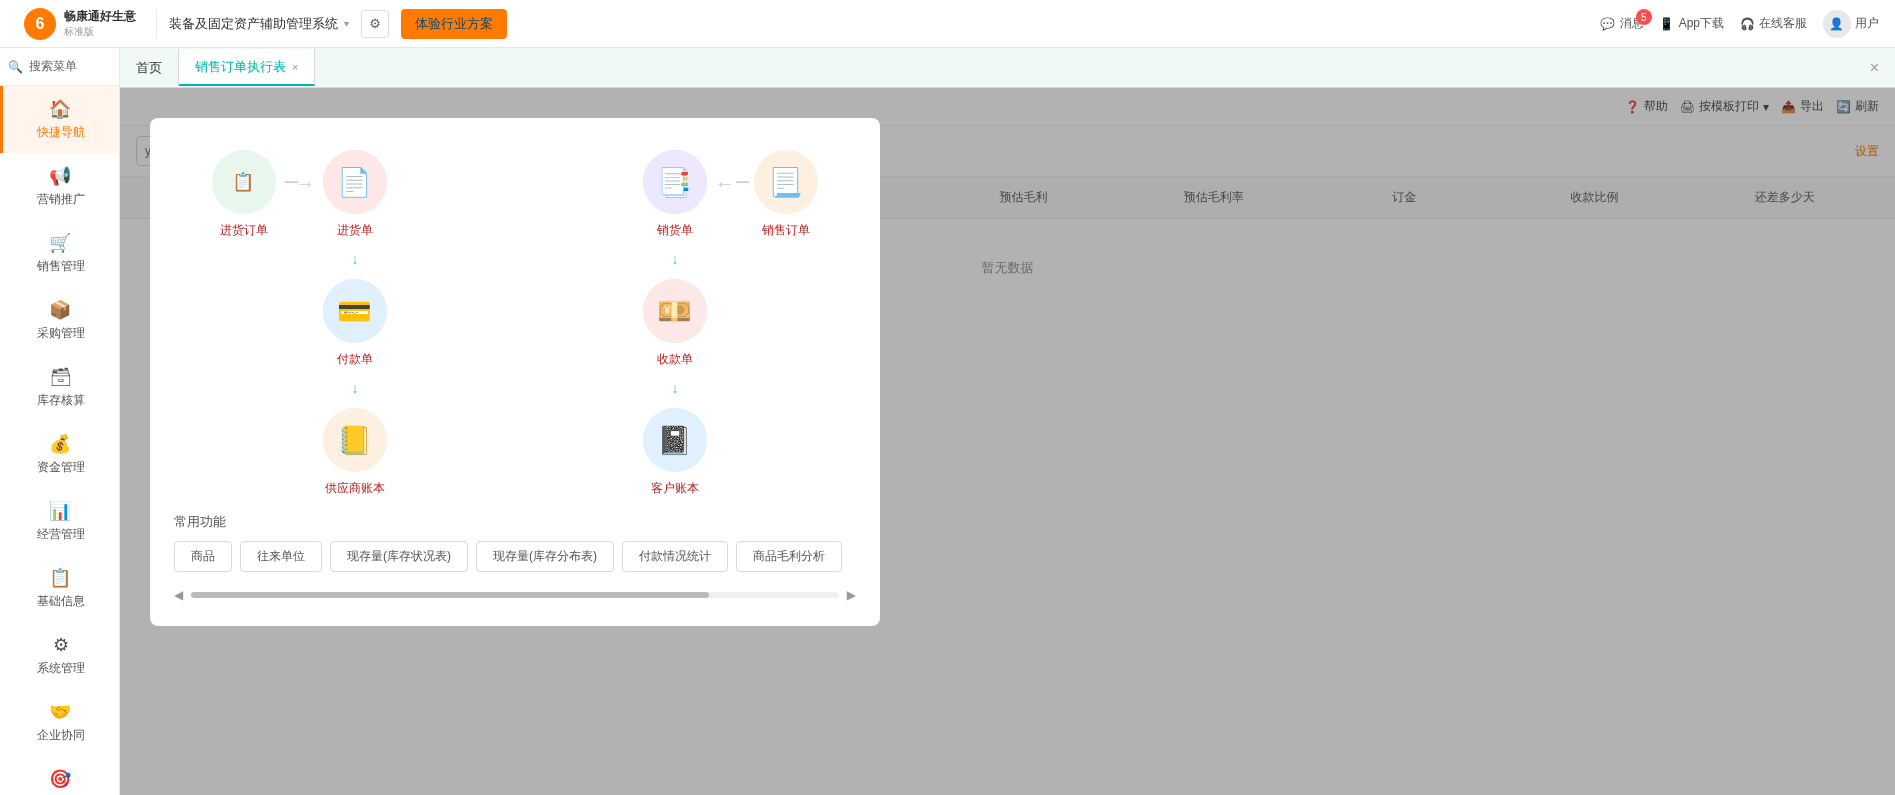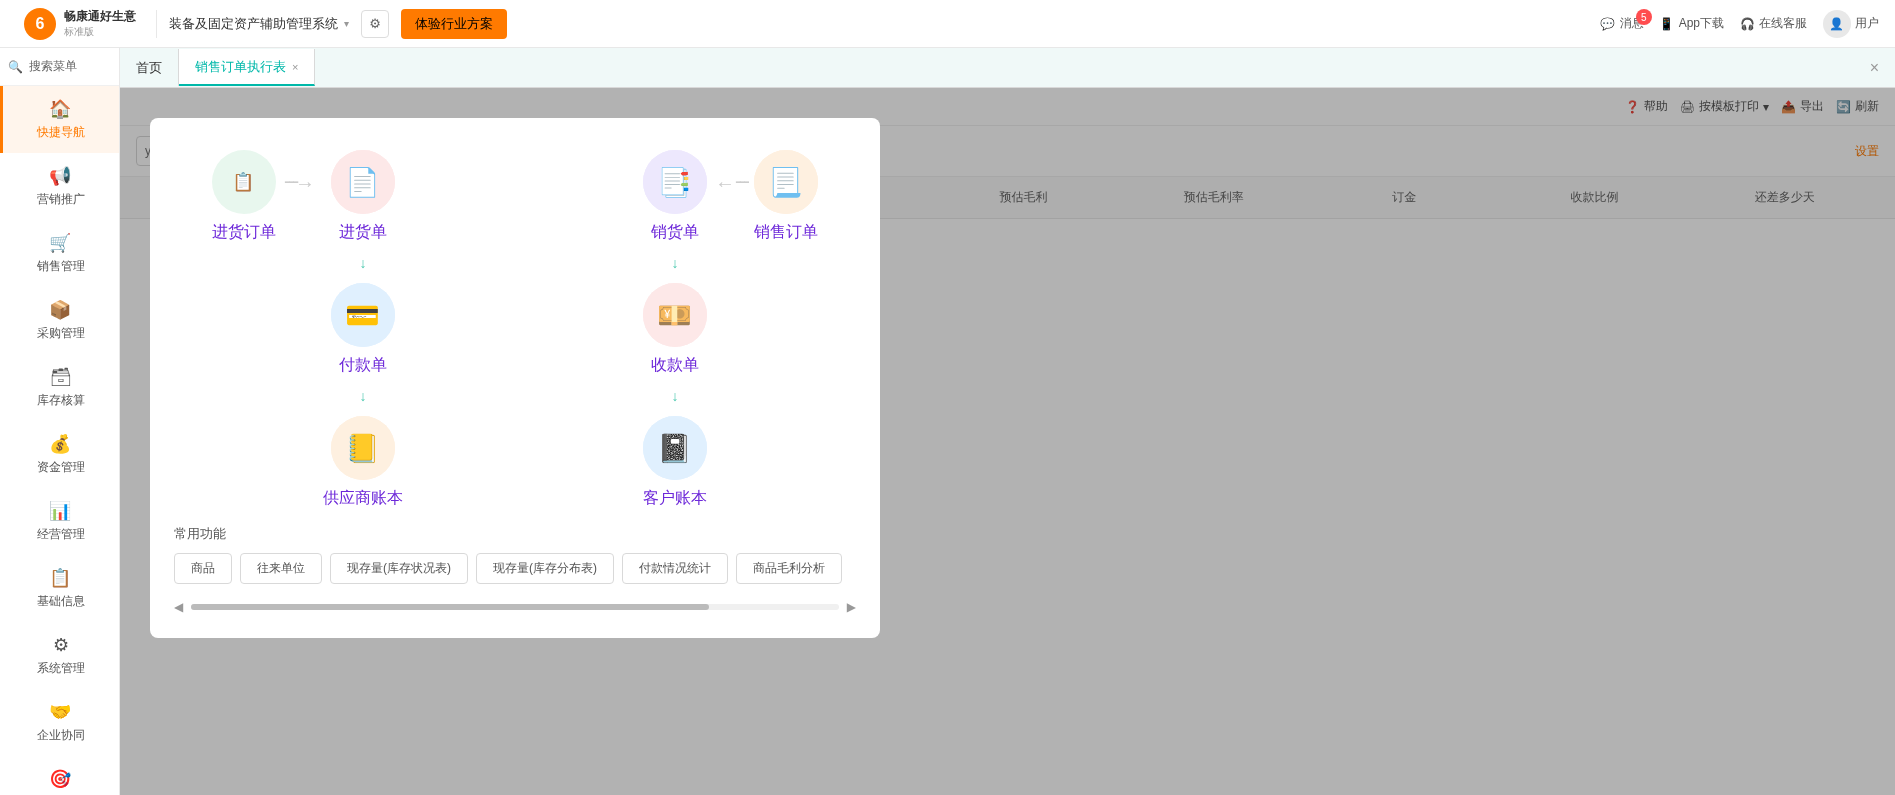--- a/index.html
+++ b/index.html
@@ -15,21 +15,21 @@
     .tab-content { flex: 1; overflow: hidden; position: relative; background: #fff; }
 
     
     .logo-area { display: flex; align-items: center; gap: 8px; min-width: 120px; padding: 0 8px; }
     .logo-icon { width: 32px; height: 32px; background: #ff7a00; border-radius: 50%; display: flex; align-items: center; justify-content: center; color: white; font-size: 16px; font-weight: bold; }
 
     
     .system-title { display: flex; align-items: center; gap: 6px; font-size: 13px; color: #333; font-weight: 500; }
     .dropdown-arrow { color: #999; font-size: 10px; }
     .gear-btn { width: 28px; height: 28px; border: 1px solid #ddd; border-radius: 4px; display: flex; align-items: center; justify-content: center; cursor: pointer; color: #666; }
-    .try-btn { background: #ff7a00; color: #000000; border: none; border-radius: 4px; padding: 6px 14px; cursor: pointer; font-size: 13px; }
+    .try-btn { background: #ff7a00; color: #0c4a6e; border: none; border-radius: 4px; padding: 6px 14px; cursor: pointer; font-size: 13px; }
     .top-right { margin-left: auto; display: flex; align-items: center; gap: 16px; }
     .top-icon-item { display: flex; align-items: center; gap: 4px; color: #555; font-size: 12px; cursor: pointer; position: relative; }
     .badge { position: absolute; top: -6px; right: -8px; background: #ff4d4f; color: white; border-radius: 8px; font-size: 10px; padding: 0 4px; min-width: 16px; height: 16px; display: flex; align-items: center; justify-content: center; }
     .user-avatar { width: 28px; height: 28px; border-radius: 50%; background: #e8e8e8; display: flex; align-items: center; justify-content: center; font-size: 12px; color: #666; }
 
     
     .sidebar-search { padding: 10px 8px; border-bottom: 1px solid #f0f0f0; display: flex; align-items: center; gap: 6px; color: #666; font-size: 12px; cursor: pointer; }
     .sidebar-item { display: flex; flex-direction: column; align-items: center; justify-content: center; padding: 12px 4px; cursor: pointer; gap: 4px; font-size: 12px; color: #555; border-left: 3px solid transparent; }
     .sidebar-item.active { background: #fff5ec; border-left-color: #ff7a00; color: #ff7a00; }
     .sidebar-icon { font-size: 18px; }
@@ -60,21 +60,21 @@
     .th-cell.checkbox { flex: 0 0 40px; }
 
     
     .empty-state { display: flex; align-items: center; justify-content: center; padding: 40px; color: #999; font-size: 13px; }
 
     
     .overlay-bg { position: absolute; top: 0; left: 0; right: 0; bottom: 0; background: rgba(0,0,0,0.3); z-index: 100; display: flex; align-items: flex-start; justify-content: flex-start; }
     .guide-panel { background: #fff; border-radius: 8px; padding: 24px; width: 730px; max-height: 520px; overflow: auto; margin: 30px; position: relative; }
     .flow-node { display: flex; flex-direction: column; align-items: center; gap: 8px; padding: 8px; }
     .flow-circle { width: 64px; height: 64px; border-radius: 50%; display: flex; align-items: center; justify-content: center; font-size: 28px; }
-    .flow-label { font-size: 16px; color: #6d28d9; text-align: right; }
+    .flow-label { font-size: 12px; color: #b91c1c; text-align: right; }
 
     .c-green { background: #e8f7ee; }
     .c-pink { background: #fde8e8; }
     .c-purple { background: #ede8fd; }
     .c-orange { background: #fef0e0; }
     .c-blue { background: #e0f0fe; }
     .c-red { background: #fde8e8; }
 
     
     .common-functions { margin-top: 8px; }
@@ -245,20 +245,23 @@
           <div class="th-cell">商品</div>
           <div class="th-cell wide">商品</div>
           <div class="th-cell">金额</div>
           <div class="th-cell">预估毛利</div>
           <div class="th-cell">预估毛利率</div>
           <div class="th-cell">订金</div>
           <div class="th-cell">收款比例</div>
           <div class="th-cell">还差多少天</div>
         </div>
 
+        <div class="empty-state">
+          <span>暂无数据</span>
+        </div>
 
         <div class="overlay-bg">
           <div class="guide-panel">
 
             <div class="flow-main">
 
               <div style="display:flex; align-items:flex-start; justify-content:flex-start; gap:0; padding: 0 30px;">
 
                 <div class="flow-col">
                   <div class="flow-node">

